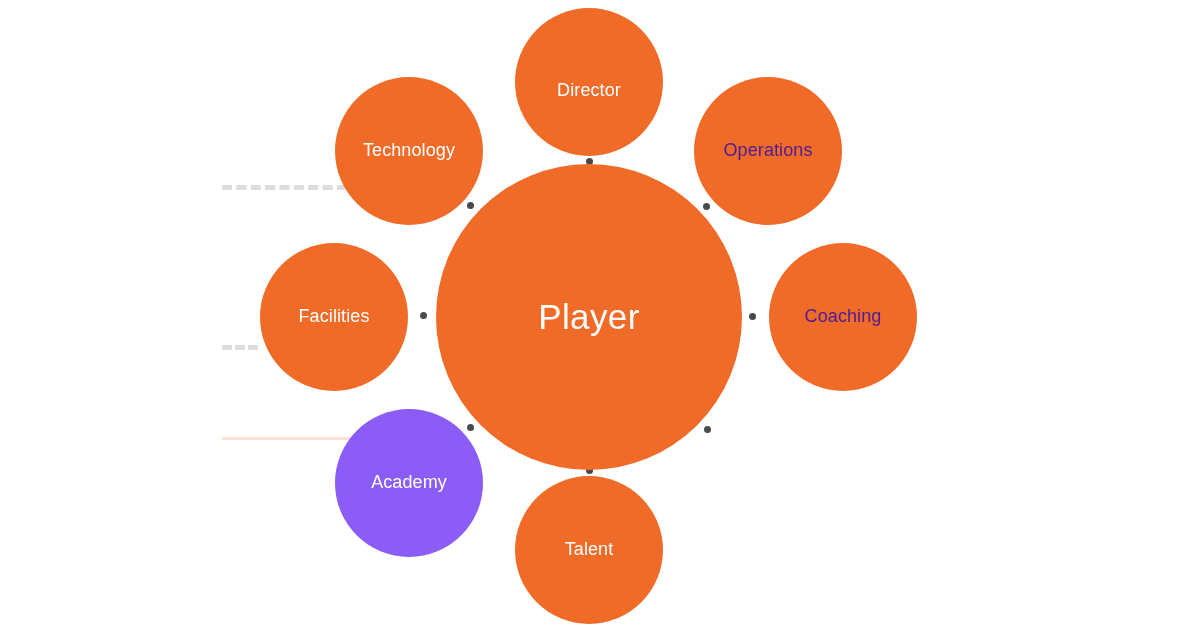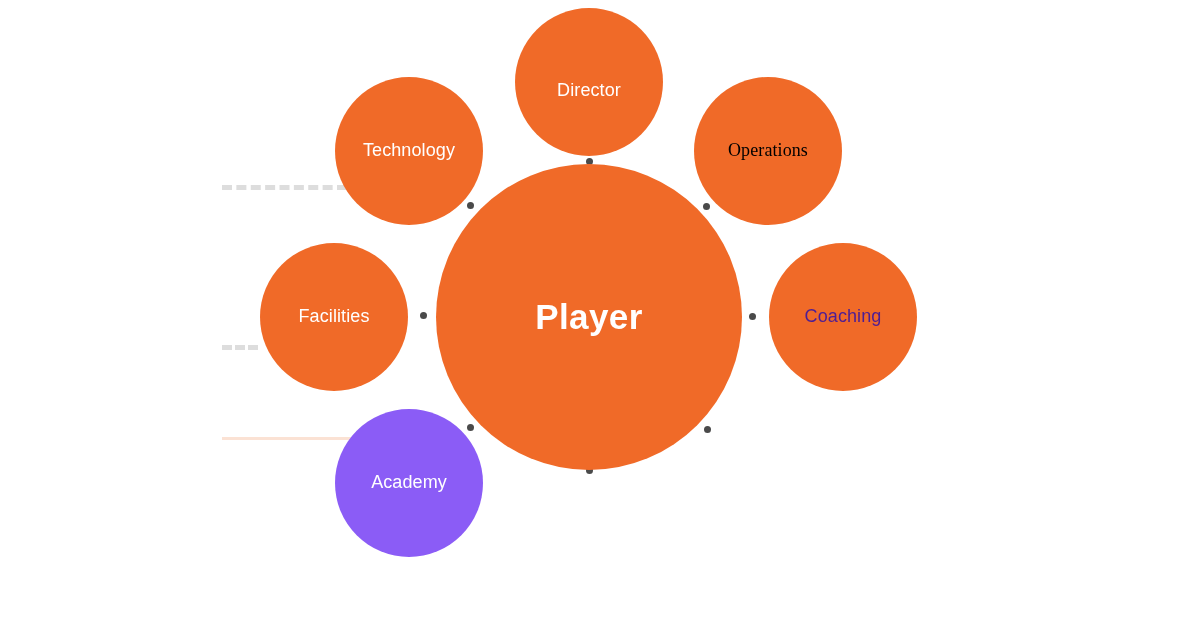--- a/index.html
+++ b/index.html
@@ -46,21 +46,21 @@
     letter-spacing: 0.1px;
   }
   .node-center {
     width: 306px;
     height: 306px;
     left: 436px;
     top: 164px;
   }
   .node-center .node-label {
     font-size: 35px;
-    font-weight: bold;
+    font-weight: normal;
     letter-spacing: 0.4px;
   }
   .node-satellite {
     width: 148px;
     height: 148px;
   }
   .node-satellite .node-label {
     font-size: 18px;
     font-weight: normal;
   }
@@ -87,24 +87,27 @@
   <div class="connector-dot" id="dot-3" style="left: 703.5px; top: 425.5px; background: rgb(74, 74, 74);"></div>
   <div class="connector-dot" id="dot-4" style="left: 585.5px; top: 466.5px; background: rgb(74, 74, 74);"></div>
   <div class="connector-dot" id="dot-5" style="left: 466.5px; top: 423.5px; background: rgb(74, 74, 74);"></div>
   <div class="connector-dot" id="dot-6" style="left: 419.5px; top: 311.5px; background: rgb(74, 74, 74);"></div>
   <div class="connector-dot" id="dot-7" style="left: 466.5px; top: 201.5px; background: rgb(74, 74, 74);"></div>
 
   <div class="node node-satellite" id="sat-0" style="left: 515px; top: 8px; width: 148px; height: 148px; background: rgb(240, 106, 40);">
     <span class="node-label" style="color: rgb(255, 255, 255); margin-top: 18px;">Director</span>
   </div>
   <div class="node node-satellite" id="sat-1" style="left: 694px; top: 77px; width: 148px; height: 148px; background: rgb(240, 106, 40);">
-    <span class="node-label" style="color: #000000; font-family: Liberation Serif, serif;">Operations</span>
+    <span class="node-label" style="color: #4c1d95;">Operations</span>
   </div>
   <div class="node node-satellite" id="sat-2" style="left: 769px; top: 243px; width: 148px; height: 148px; background: rgb(240, 106, 40);">
     <span class="node-label" style="color: #4c1d95;">Coaching</span>
+  </div>
+  <div class="node node-satellite" id="sat-4" style="left: 515px; top: 476px; width: 148px; height: 148px; background: rgb(240, 106, 40);">
+    <span class="node-label" style="color: rgb(255, 255, 255);">Talent</span>
   </div>
   <div class="node node-satellite" id="sat-5" style="left: 335px; top: 409px; width: 148px; height: 148px; background: #8b5cf6;">
     <span class="node-label" style="color: rgb(255, 255, 255);">Academy</span>
   </div>
   <div class="node node-satellite" id="sat-6" style="left: 260px; top: 243px; width: 148px; height: 148px; background: rgb(240, 106, 40);">
     <span class="node-label" style="color: rgb(255, 255, 255);">Facilities</span>
   </div>
   <div class="node node-satellite" id="sat-7" style="left: 335px; top: 77px; width: 148px; height: 148px; background: rgb(240, 106, 40);">
     <span class="node-label" style="color: rgb(255, 255, 255);">Technology</span>
   </div>

